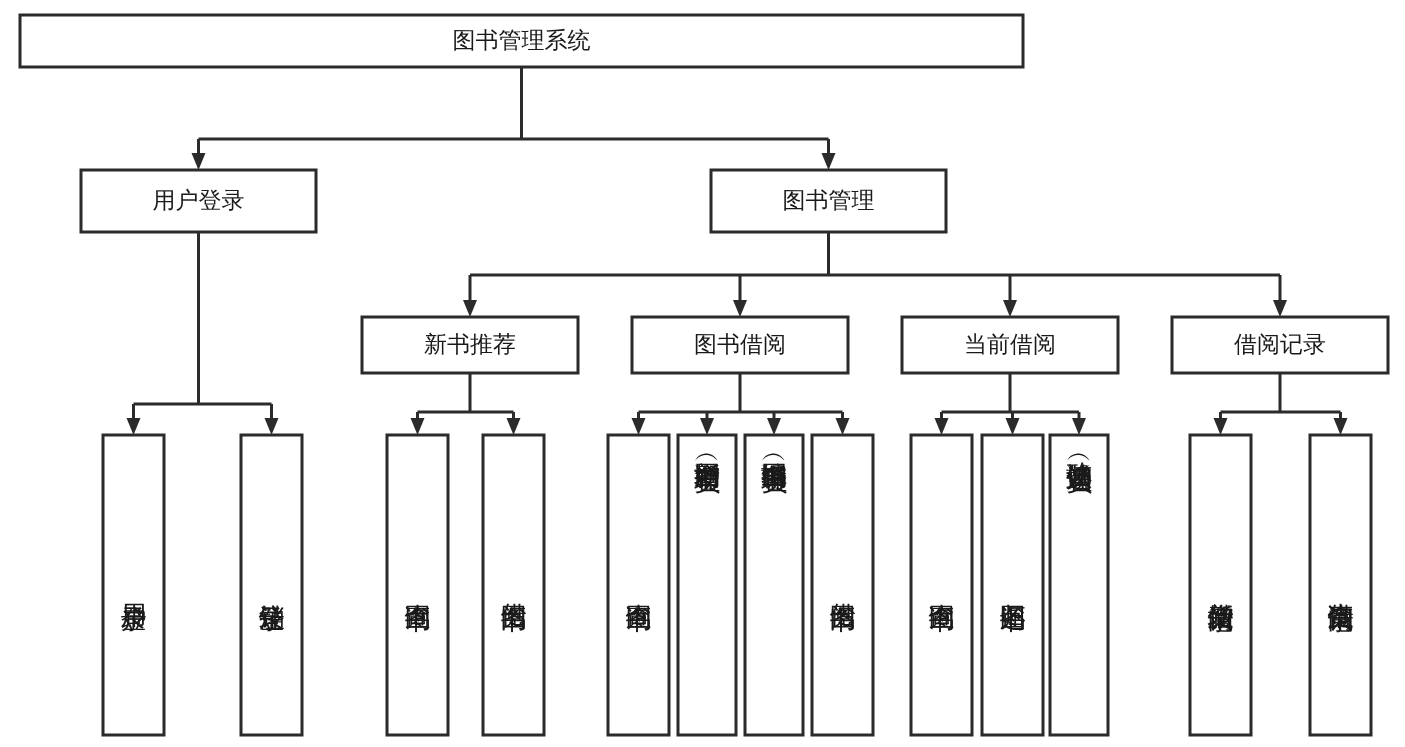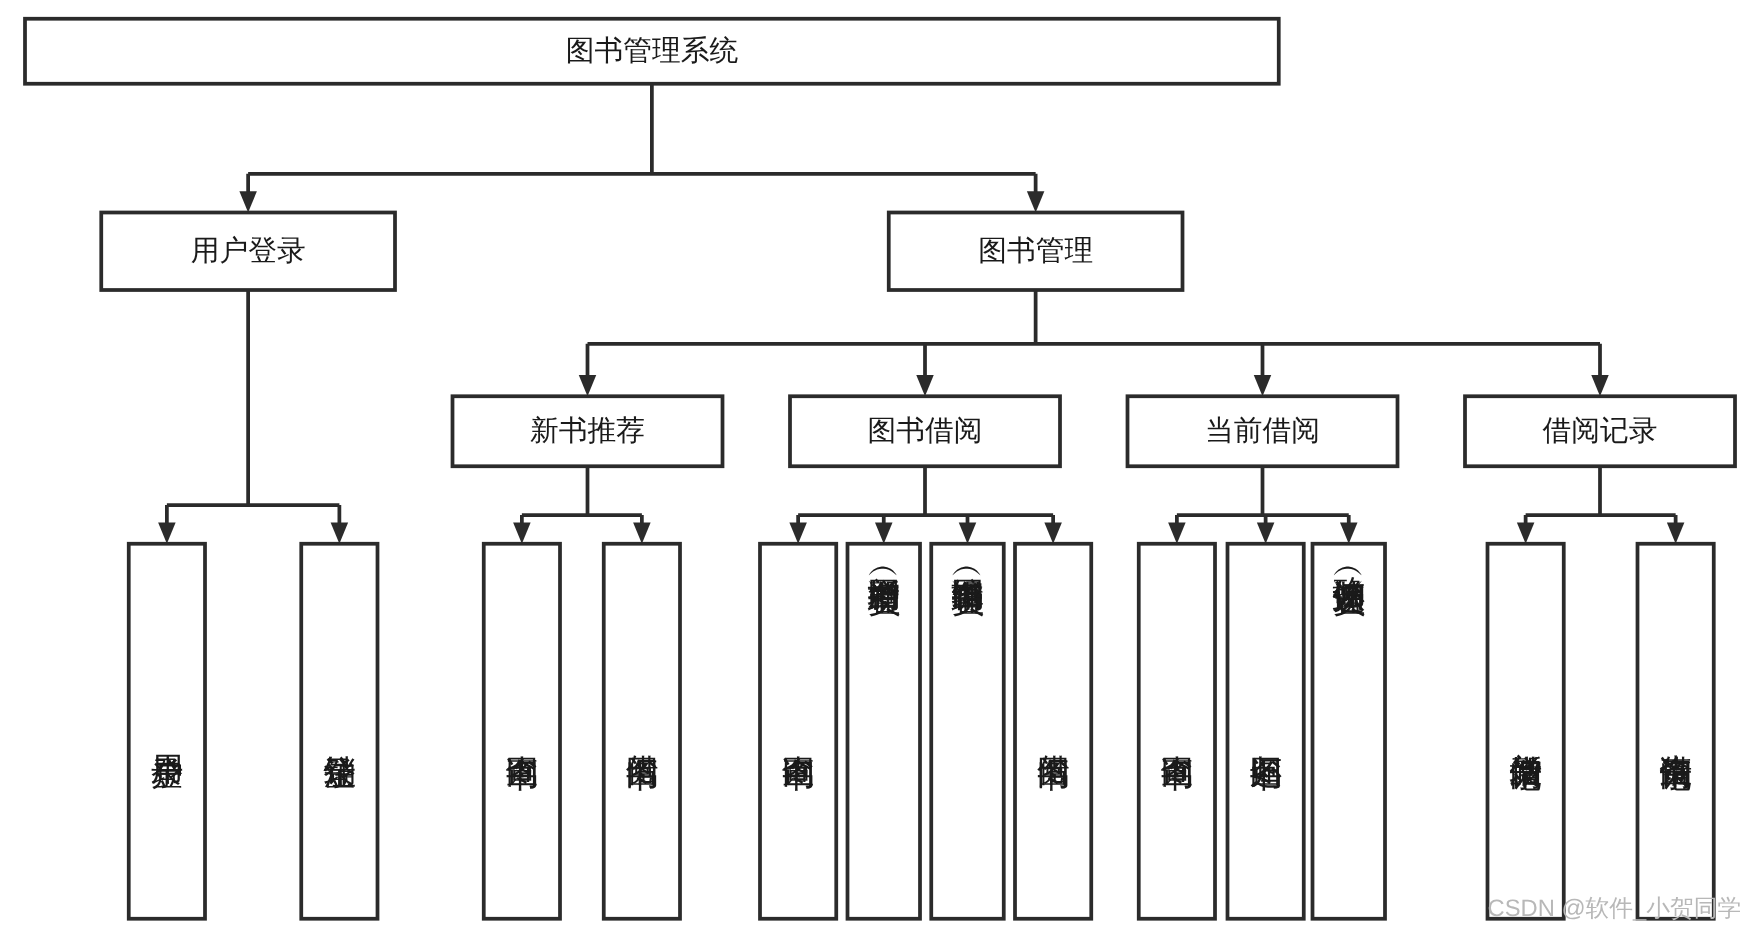--- a/index.html
+++ b/index.html
@@ -176,14 +176,13 @@
       <div class="vbox-label" style="left: 678px; width: 58px; top: 441px; height: 288px; justify-content: flex-start; display: flex; align-items: center;">新增图书（管理员）</div>
       <div class="vbox-label" style="left: 745px; width: 58px; top: 441px; height: 288px; justify-content: flex-start; display: flex; align-items: center;">编辑图书（管理员）</div>
       <div class="vbox-label" style="left: 812px; width: 61px; top: 435px; height: 300px; display: flex; align-items: center; justify-content: center;">借阅图书</div>
       <div class="vbox-label" style="left: 911px; width: 61px; top: 435px; height: 300px; display: flex; align-items: center; justify-content: center;">查询图书</div>
       <div class="vbox-label" style="left: 982px; width: 61px; top: 435px; height: 300px; display: flex; align-items: center; justify-content: center;">归还图书</div>
       <div class="vbox-label" style="left: 1050px; width: 58px; top: 441px; height: 288px; justify-content: flex-start; display: flex; align-items: center;">确认归还（管理员）</div>
       <div class="vbox-label" style="left: 1190px; width: 61px; top: 435px; height: 300px; display: flex; align-items: center; justify-content: center;">新增借阅记录</div>
       <div class="vbox-label" style="left: 1310px; width: 61px; top: 435px; height: 300px; display: flex; align-items: center; justify-content: center;">查询借阅记录</div>
     </div>
 
-  <div class="watermark" style="left: 1190px; top: 714px;">CSDN @软件_小贺同学</div>
 </div>
 
 </body></html>

